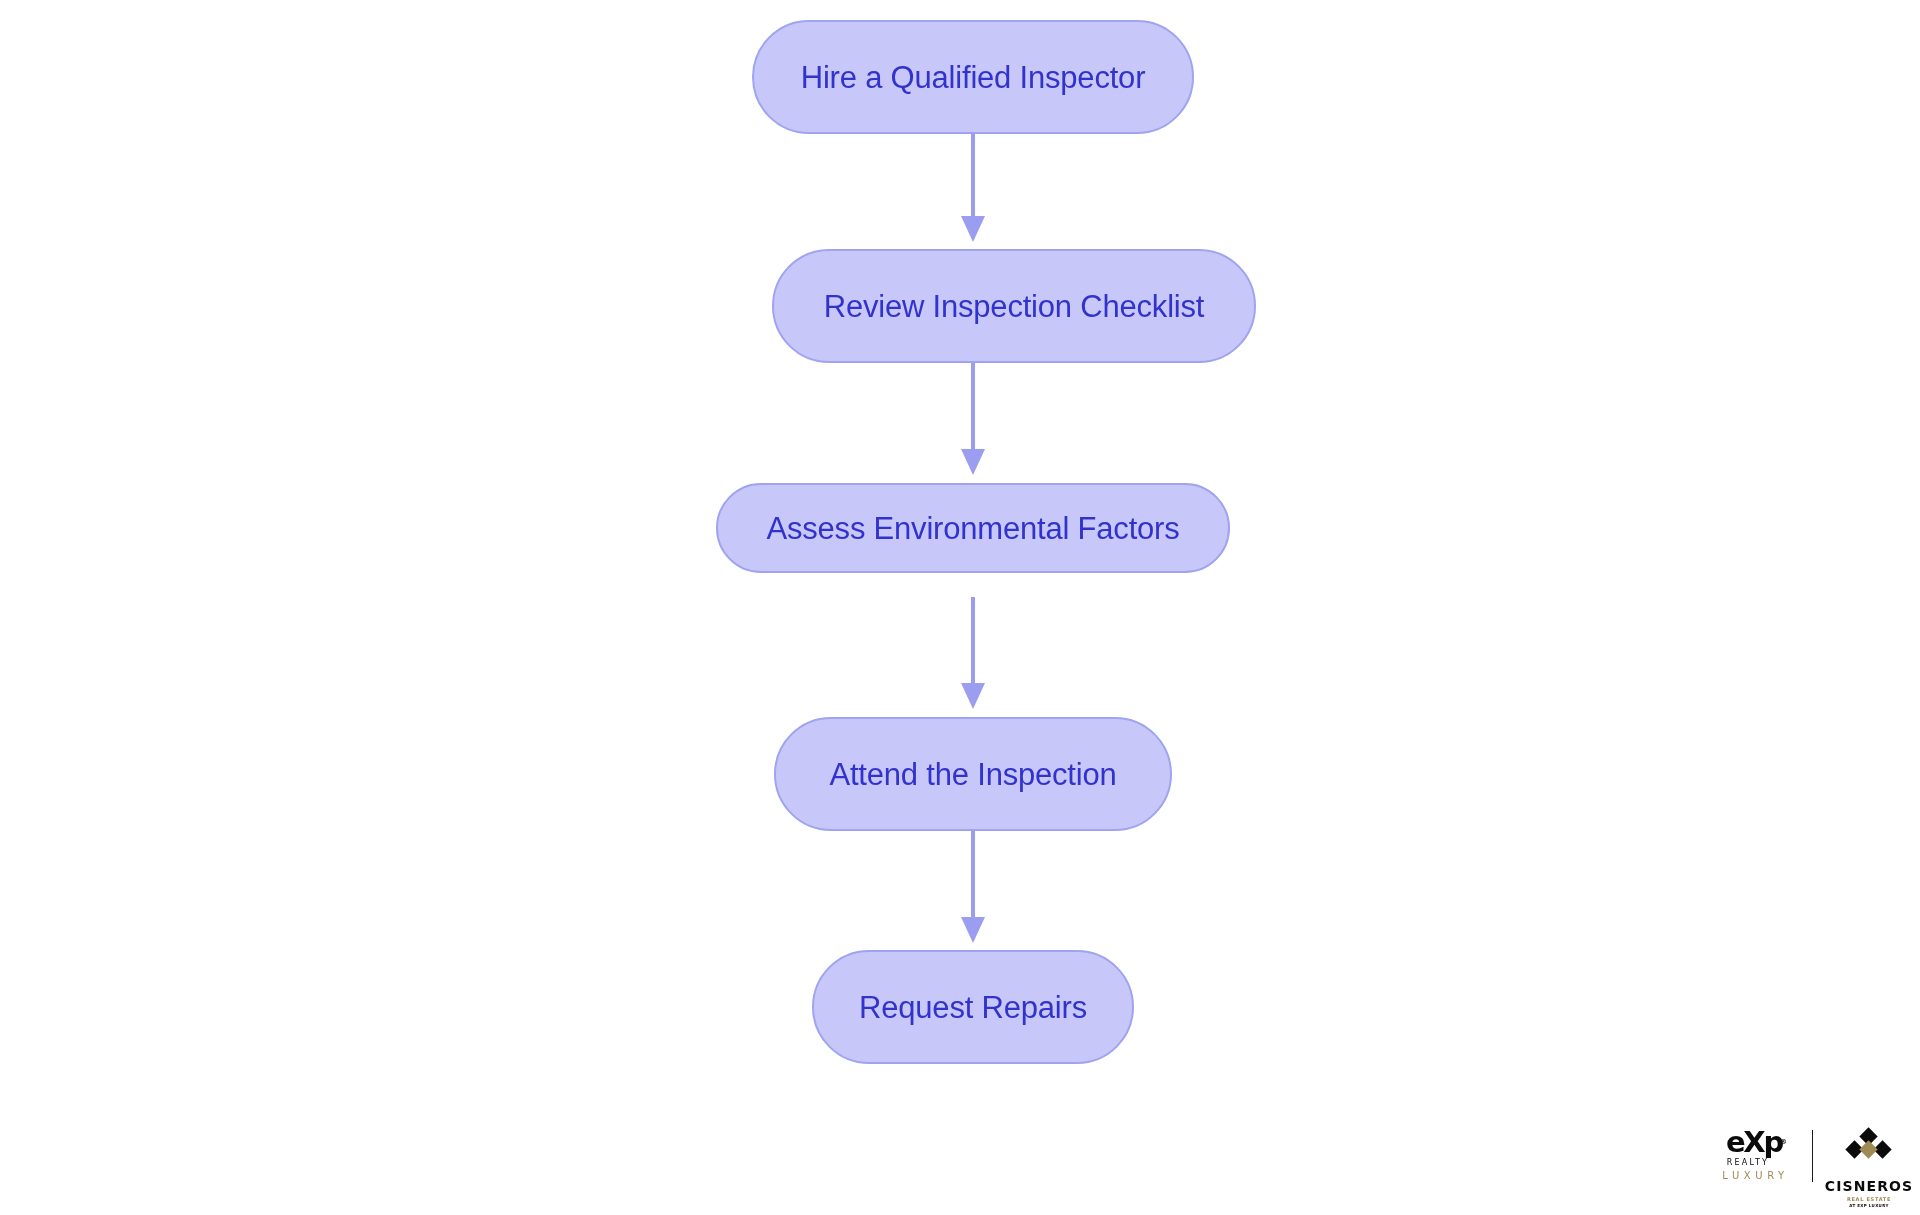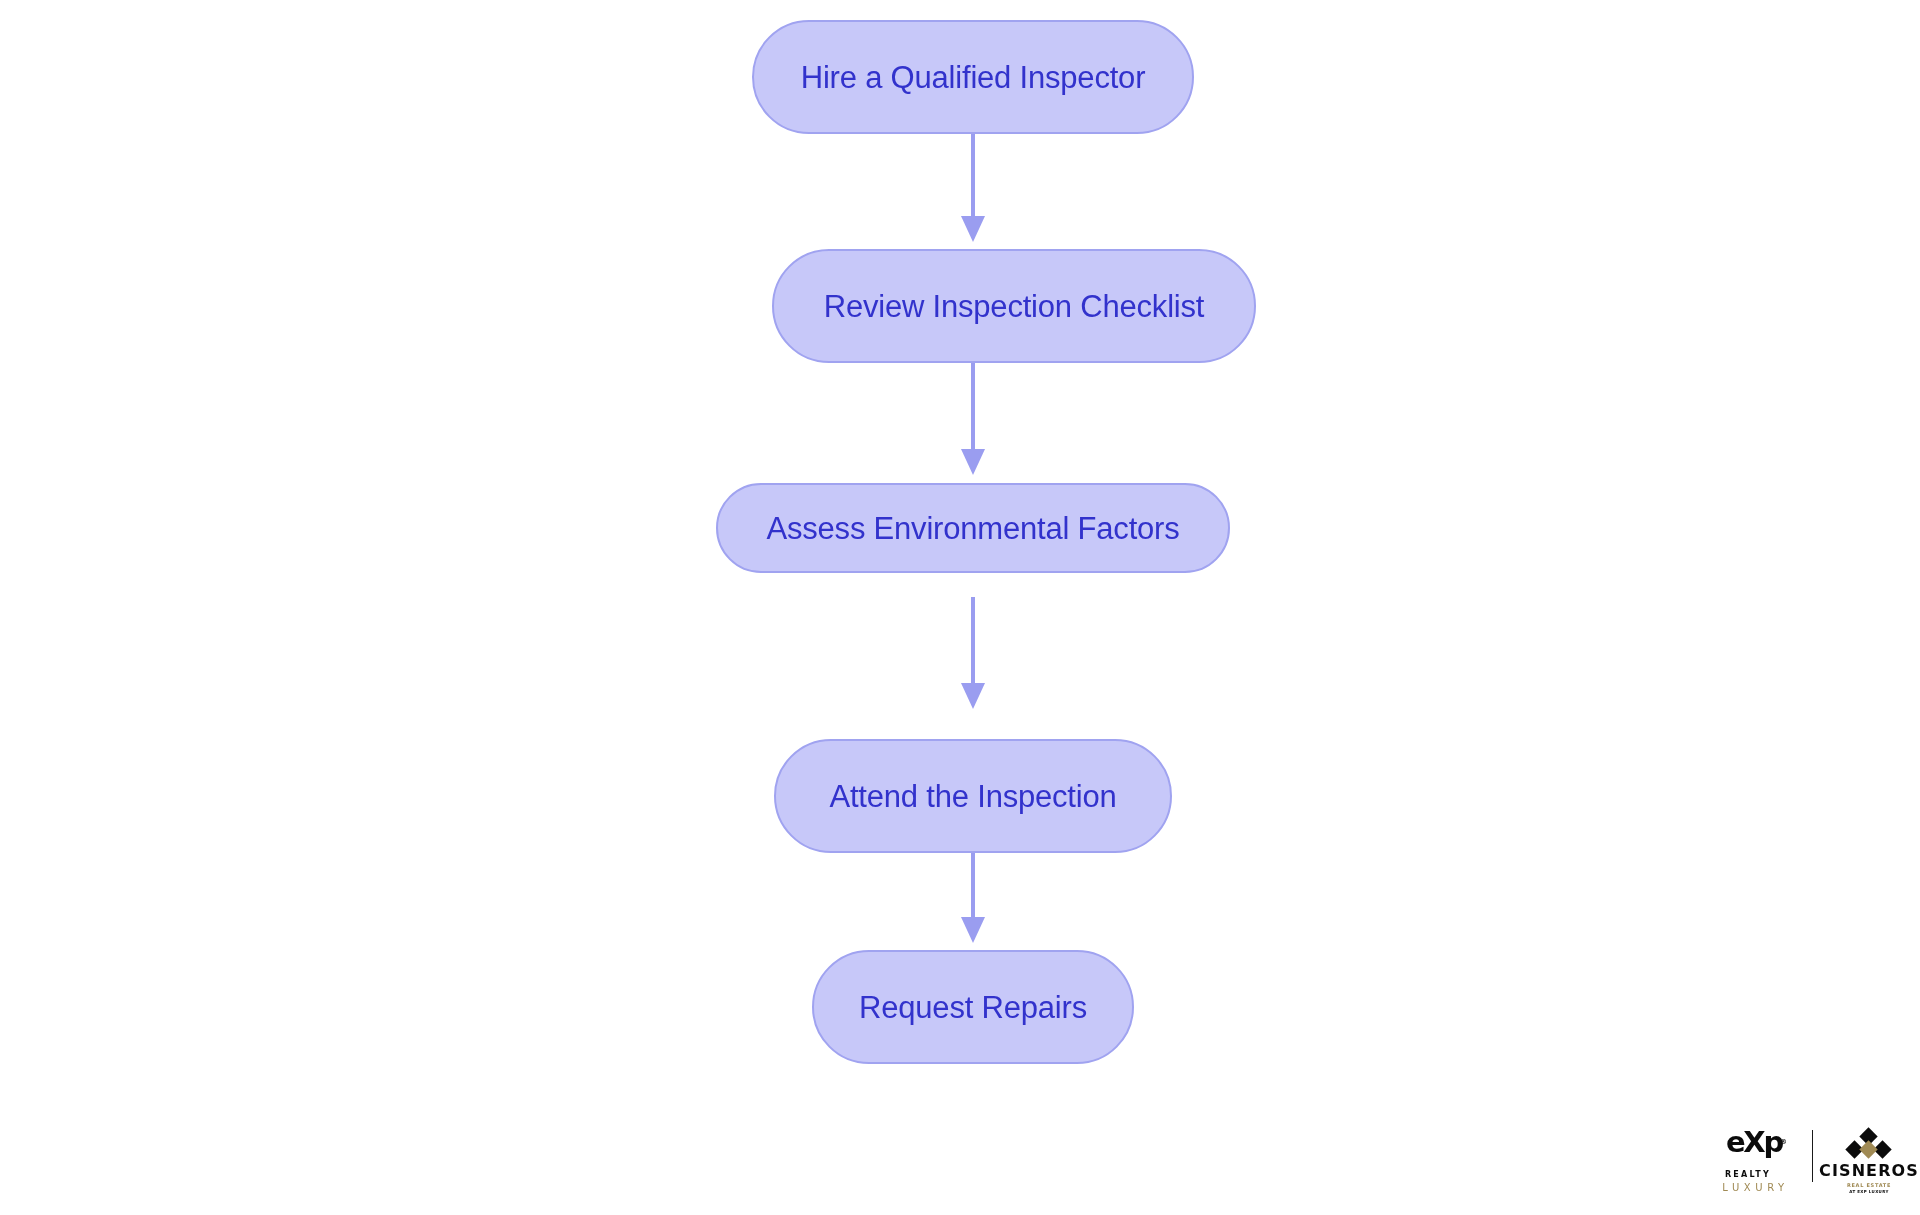--- a/index.html
+++ b/index.html
@@ -41,21 +41,21 @@
 
   .node-label {
     display: block;
     line-height: 1;
   }
 
   
   #node-1 { left: 752px; top: 20px;   width: 442px; height: 114px; font-size: 31px; }
   #node-2 { left: 772px; top: 249px;  width: 484px; height: 114px; font-size: 31px; }
   #node-3 { left: 716px; top: 483px;  width: 514px; height: 90px; font-size: 31px; }
-  #node-4 { left: 774px; top: 739px;  width: 398px; height: 114px; font-size: 31px; }
+  #node-4 { left: 774px; top: 717px;  width: 398px; height: 114px; font-size: 31px; }
   #node-5 { left: 812px; top: 950px;  width: 322px; height: 114px; font-size: 31px; }
 
   .connector {
     position: absolute;
     left: 0;
     top: 0;
     width: 1920px;
     height: 1215px;
     pointer-events: none;
     overflow: visible;
@@ -95,24 +95,24 @@
     right: -5px;
     top: 0px;
     font-size: 7px;
     font-weight: 700;
     letter-spacing: 0;
     color: #0b0b0b;
   }
   .exp-realty {
     font-family: "DejaVu Sans", sans-serif;
     font-size: 8px;
-    font-weight: 700;
+    font-weight: 400;
     letter-spacing: 2.2px;
     color: #0b0b0b;
-    margin-top: 13px;
+    margin-top: 1px;
     margin-left: -12px;
   }
   .exp-luxury {
     font-family: "DejaVu Sans", sans-serif;
     font-size: 10px;
     font-weight: 400;
     letter-spacing: 4.6px;
     color: #a08a54;
     margin-top: 3px;
     margin-left: 3px;
@@ -145,25 +145,25 @@
     transform: rotate(45deg);
     background: #0b0b0b;
   }
   .dmd-top    { left: 20px; top: 0px; }
   .dmd-left   { left: 6px;  top: 13px; }
   .dmd-right  { left: 34px; top: 13px; }
   .dmd-center { left: 20px; top: 13px; background: #a08a54; }
 
   .cisneros-name {
     font-family: "DejaVu Sans", sans-serif;
-    font-size: 16px;
+    font-size: 14px;
     font-weight: 700;
     letter-spacing: 1.1px;
     color: #0b0b0b;
-    margin-top: 1px;
+    margin-top: 18px;
   }
   .cisneros-sub1 {
     font-family: "DejaVu Sans", sans-serif;
     font-size: 5px;
     font-weight: 700;
     letter-spacing: 0.7px;
     color: #a08a54;
     margin-top: 2px;
   }
   .cisneros-sub2 {

